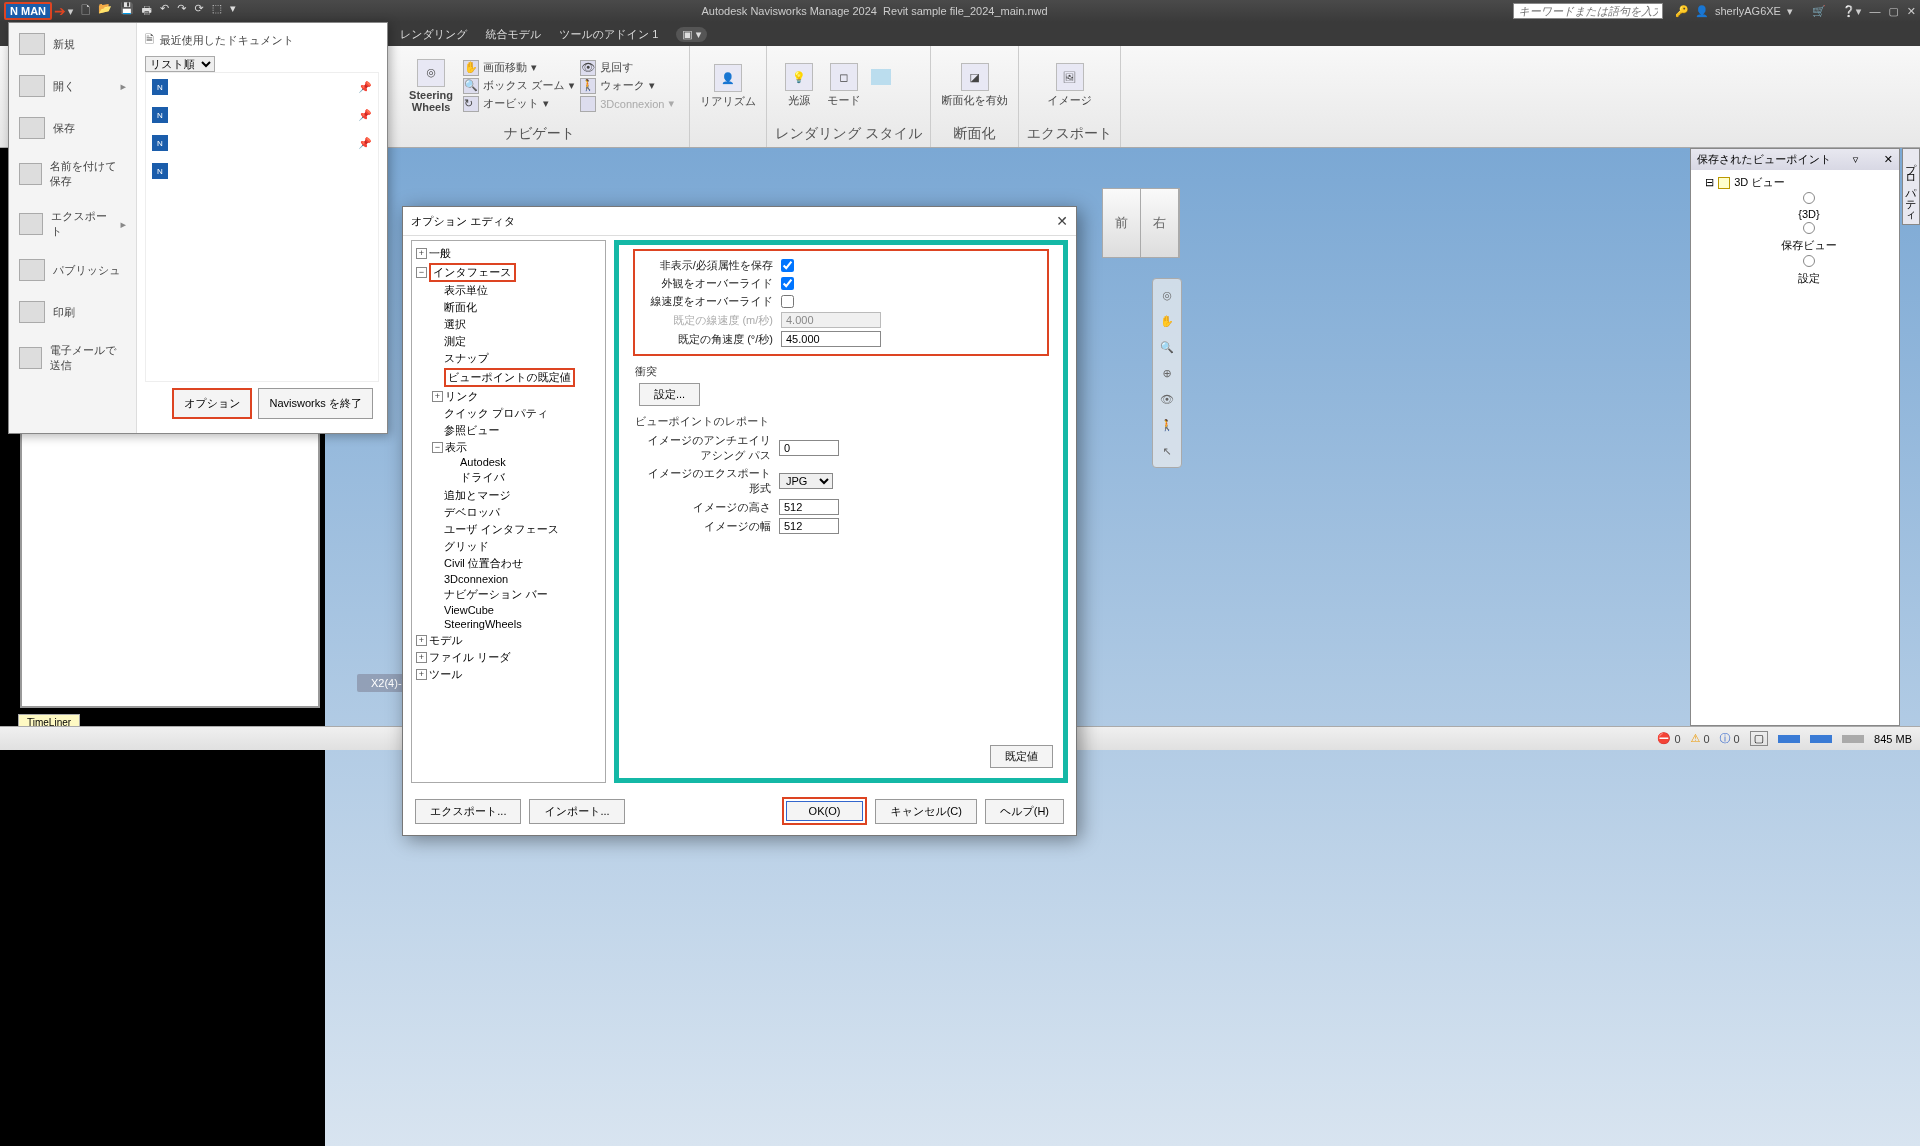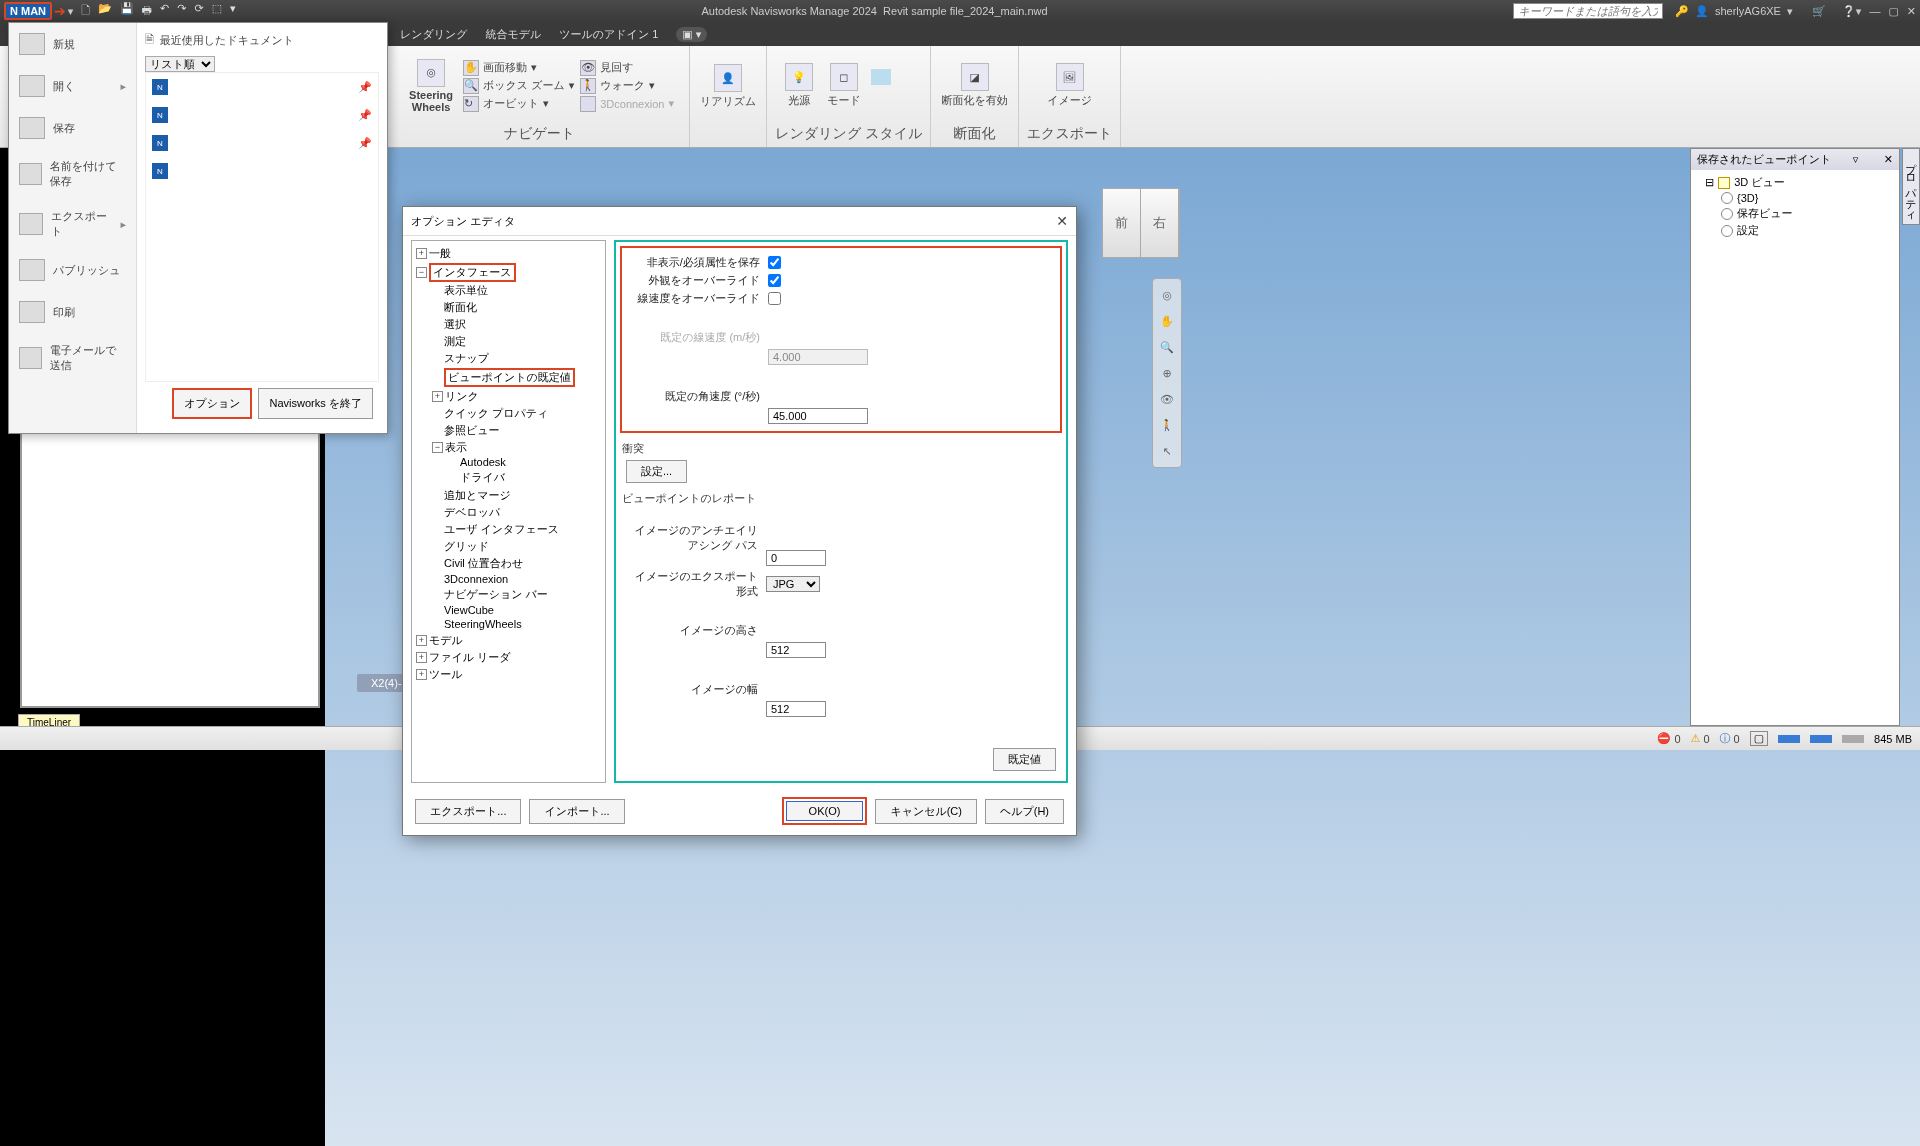--- a/index.html
+++ b/index.html
@@ -60,52 +60,52 @@
 .viewcube .face { flex: 1; display: flex; align-items: center; justify-content: center; border-right: 1px solid #aaa; color: #666; font-size: 13px; }
 .navbar { position: absolute; right: 738px; top: 130px; width: 30px; background: rgba(240,240,240,.7); border: 1px solid #aaa; border-radius: 4px; display: flex; flex-direction: column; gap: 2px; padding: 4px 2px; }
 .navbar span { width: 24px; height: 24px; display: flex; align-items: center; justify-content: center; color: #666; cursor: pointer; }
 
 
 .saved-vp { position: absolute; right: 20px; top: 148px; width: 210px; height: 578px; background: #fafafa; border: 1px solid #888; display: flex; flex-direction: column; }
 .saved-vp .hdr { background: linear-gradient(#e8e8f0,#d8d8e4); padding: 3px 6px; display: flex; align-items: center; }
 .saved-vp .hdr .x { margin-left: auto; cursor: pointer; }
 .saved-vp .body { flex: 1; background: #fff; padding: 4px 2px; }
 .tv-row { display: flex; align-items: center; gap: 4px; padding: 1px 0 1px 12px; }
-.tv-row.child { padding-left: 28px; }
+.tv-row.child { padding-left: 28px; flex-direction: column; }
 .tv-row .ic { width: 12px; height: 12px; border: 1px solid #b90; background: #ffc; }
 .tv-row .ic.view { border-radius: 50%; background: #fff; border-color: #888; }
 
 .prop-tab { position: absolute; right: 0; top: 148px; width: 18px; background: #e8e8f0; border: 1px solid #888; writing-mode: vertical-rl; text-align: center; padding: 6px 1px; }
 
 
 .sheet { position: absolute; left: 20px; top: 148px; width: 300px; height: 560px; background: #fff; border: 2px solid #999; }
 
 
 .dialog { position: absolute; left: 402px; top: 206px; width: 675px; height: 630px; background: #fff; border: 1px solid #777; box-shadow: 4px 4px 18px rgba(0,0,0,.4); display: flex; flex-direction: column; z-index: 100; }
 .dialog .titlebar2 { background: #fff; padding: 6px 8px; display: flex; align-items: center; border-bottom: 1px solid #ddd; }
 .dialog .titlebar2 .x { margin-left: auto; font-size: 14px; color: #444; cursor: pointer; }
 .dialog .content { flex: 1; display: flex; gap: 8px; padding: 4px 8px; overflow: hidden; }
 .dialog .tree { width: 195px; border: 1px solid #aaa; background: #fff; padding: 4px; overflow: auto; }
-.dialog .panel { flex: 1; border: 2px solid #14b8a6; background: #fff; padding: 8px 10px; position: relative; }
+.dialog .panel { flex: 1; border: 5px solid #14b8a6; background: #fff; padding: 8px 20px; position: relative; }
 .dialog .footer { padding: 10px 12px; display: flex; gap: 8px; align-items: center; border-top: none; }
 .dialog .footer button { padding: 4px 14px; border: 1px solid #999; background: #f4f4f4; cursor: pointer; }
 .dialog .footer .spacer { flex: 1; }
 
 .tree-node { padding: 1px 0; }
 .tree-node .row { display: flex; align-items: center; gap: 2px; cursor: pointer; }
 .tree-node .exp { width: 11px; height: 11px; border: 1px solid #888; display: flex; align-items: center; justify-content: center; font-size: 9px; line-height: 1; color: #444; }
 .tree-node.hl > .row > span.lbl { border: 2px solid #d42; padding: 0 2px; }
 .tree-children { padding-left: 16px; }
 .tree-children .row .line { width: 10px; display: inline-block; }
 
 .form-hl { border: 2px solid #d42; padding: 4px 6px; margin: -4px -6px 6px -6px; }
 .form-row { display: flex; align-items: center; gap: 8px; margin: 3px 0; }
 .form-row label { width: 132px; text-align: right; color: #222; }
 .form-row label.dis { color: #aaa; }
-.form-row input[type=text] { border: 1px solid #888; padding: 1px 4px; width: 100px; margin-top: 40px; }
+.form-row input[type=text] { border: 1px solid #888; padding: 1px 4px; width: 100px; }
 .form-row input[type=text].dis { background: #f0f0f0; color: #888; border-color: #bbb; }
 .form-row select { border: 1px solid #888; padding: 0 2px; width: 54px; }
 .form-row input[type=checkbox] { width: 13px; height: 13px; }
 .section-hdr { color: #333; margin: 8px 0 4px -4px; }
 .btn-std { padding: 3px 14px; border: 1px solid #999; background: #f4f4f4; cursor: pointer; }
 .hl-btn { border: 2px solid #d42; padding: 2px; display: inline-block; }
 
 
 .statusbar { position: absolute; left: 0; right: 0; bottom: 396px; height: 24px; background: linear-gradient(#f0f0f0,#e0e0e0); border-top: 1px solid #aaa; display: flex; align-items: center; padding: 0 8px; gap: 10px; justify-content: flex-end; }
 .statusbar .chip { display: flex; align-items: center; gap: 3px; color: #444; }

